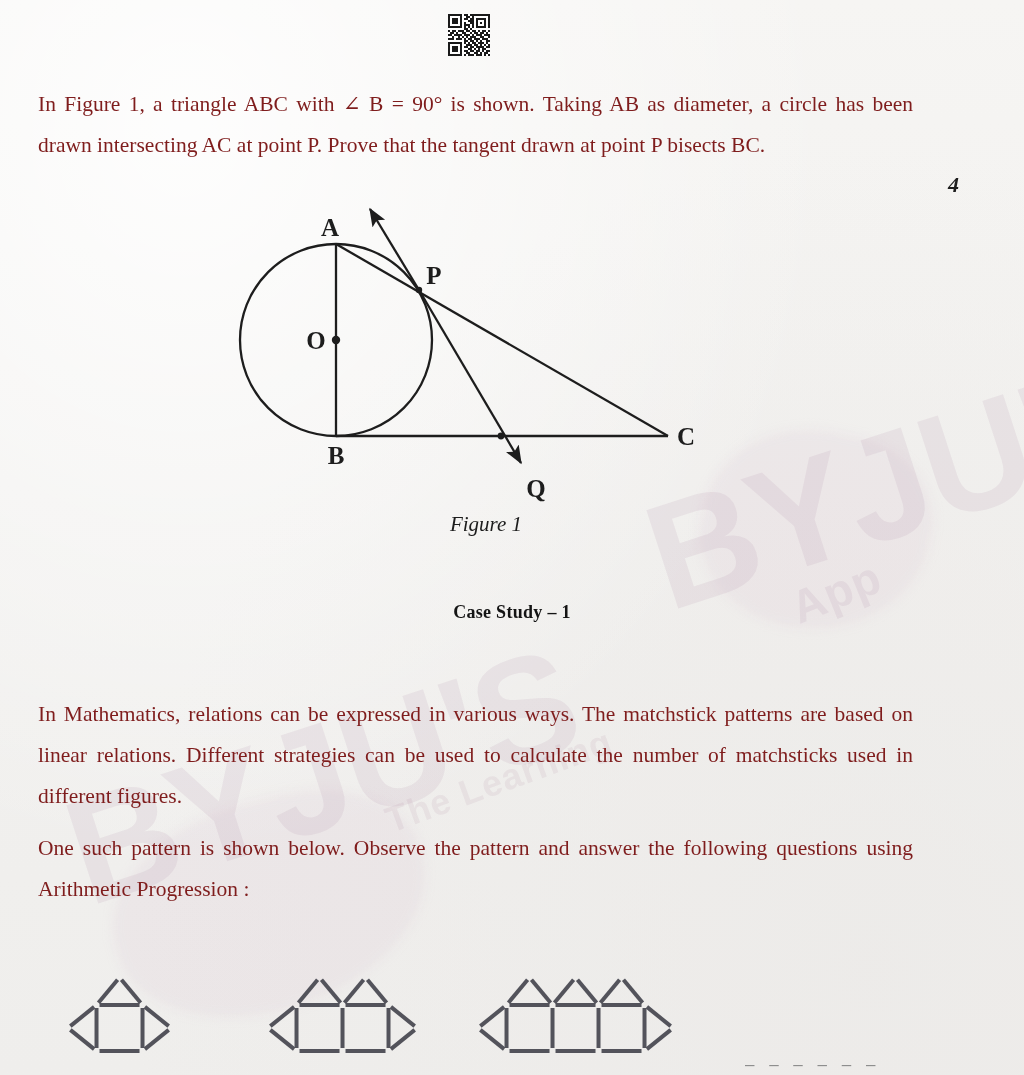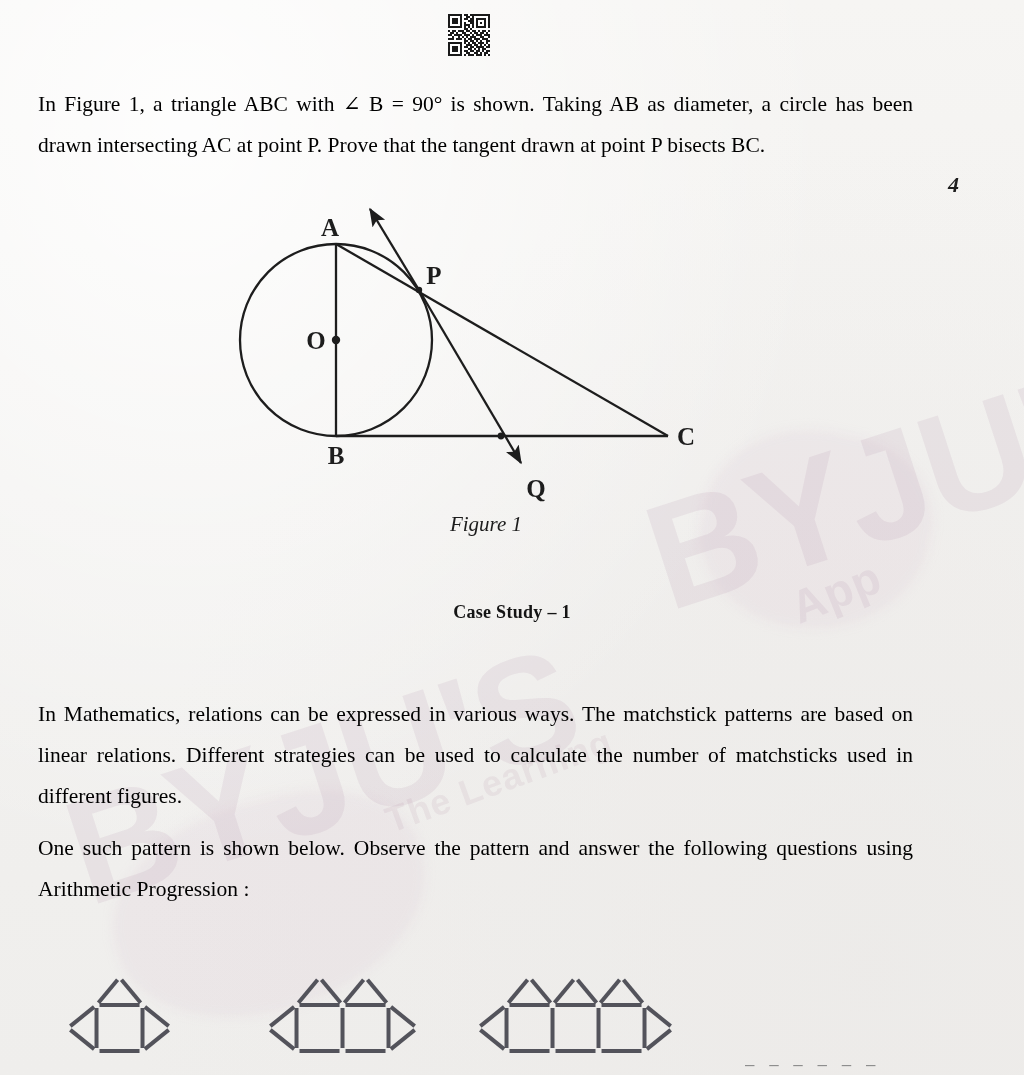--- a/index.html
+++ b/index.html
@@ -82,21 +82,21 @@
 
   
   .prose {
     position: absolute;
     left: 38px;
     width: 875px;
     font-size: 21.5px;
     line-height: 41px;
     text-align: justify;
     text-justify: inter-word;
-    color: #000000;
+    color: #7f1d1d;
   }
 
   #para-problem { top: 84px; }
   #para-intro   { top: 666px; margin-top: 28px; }
   #para-observe { top: 828px; }
 
   .marks {
     position: absolute;
     left: 948px;
     top: 172px;

